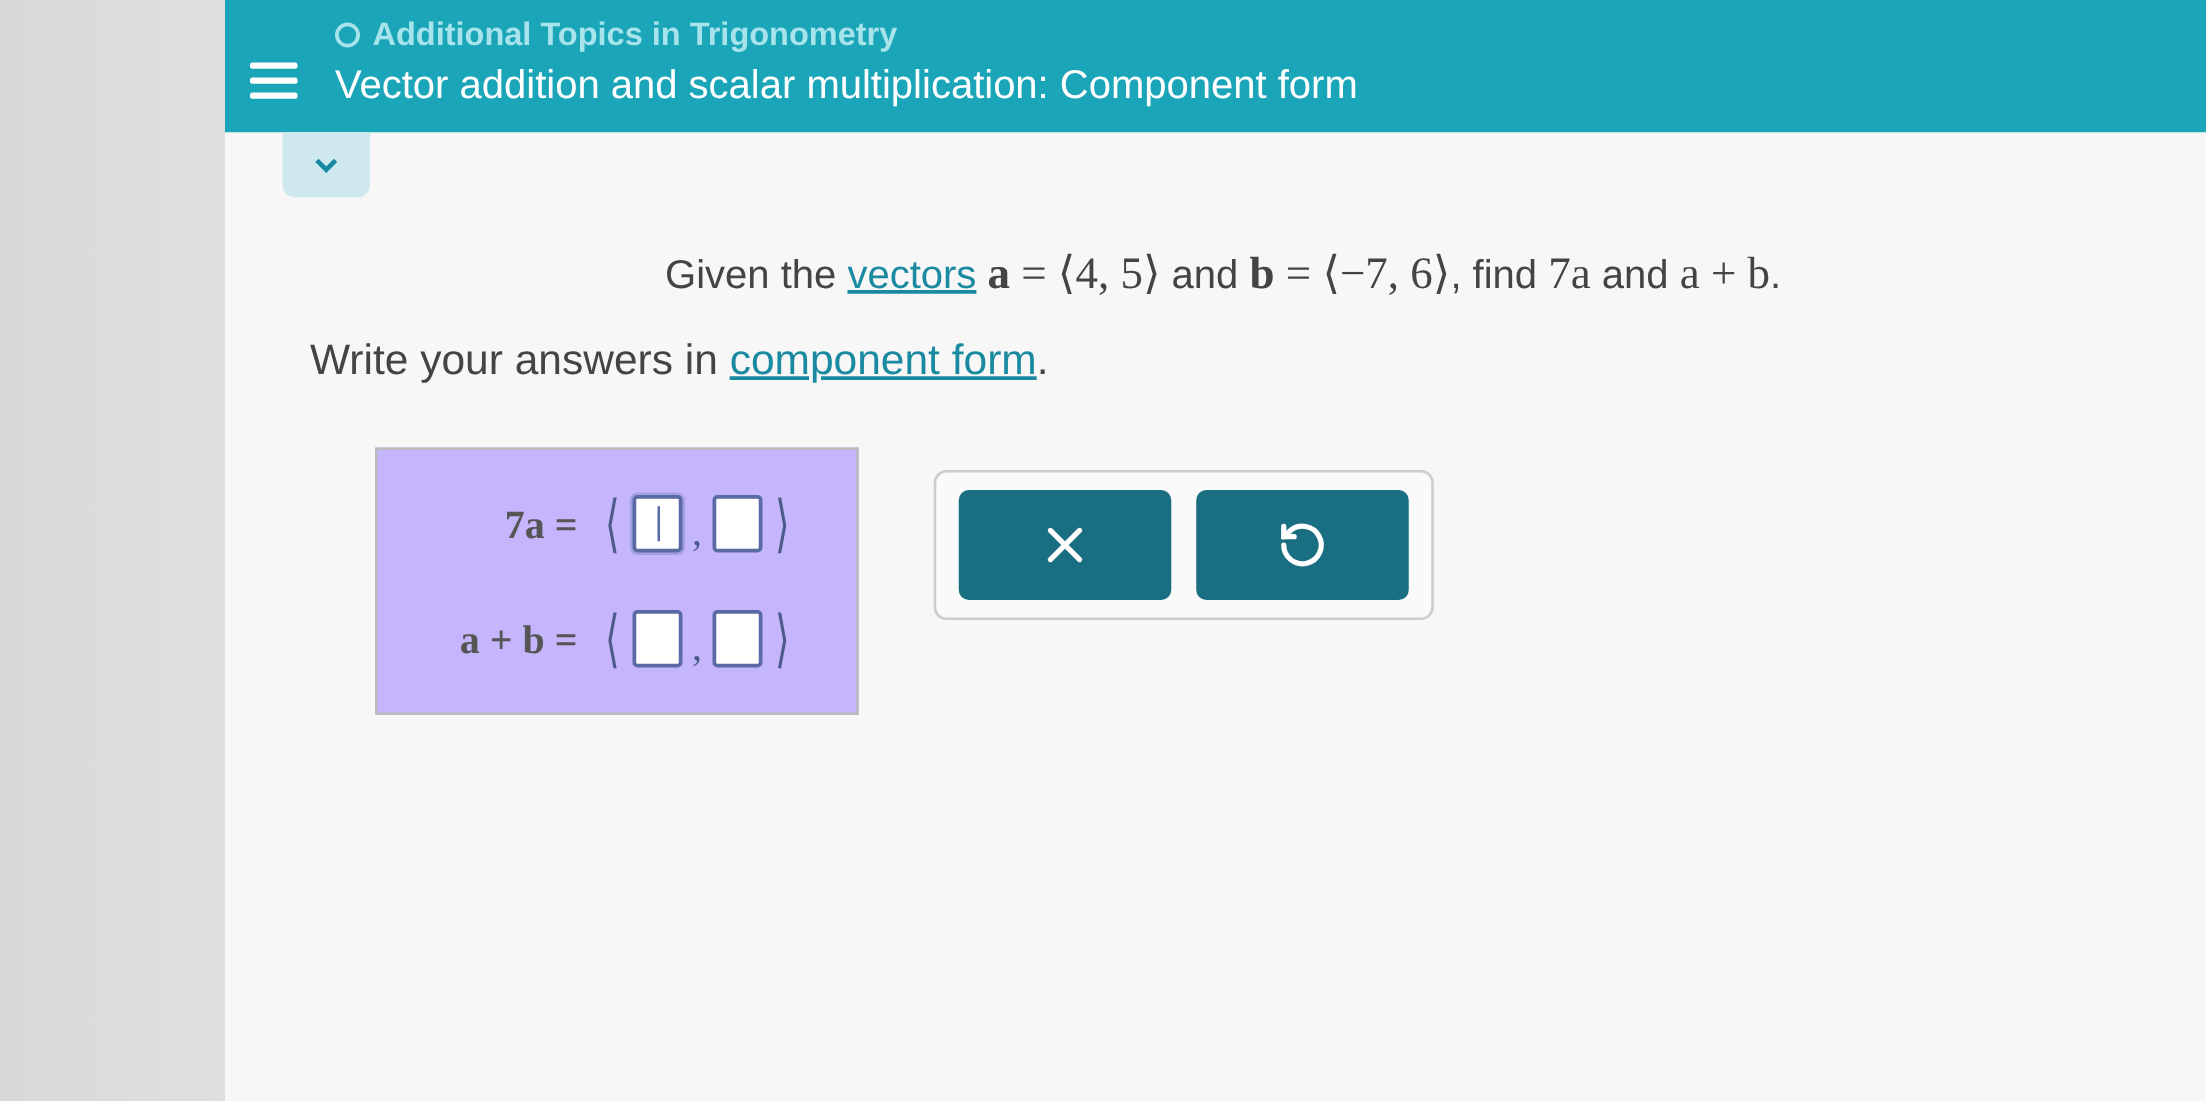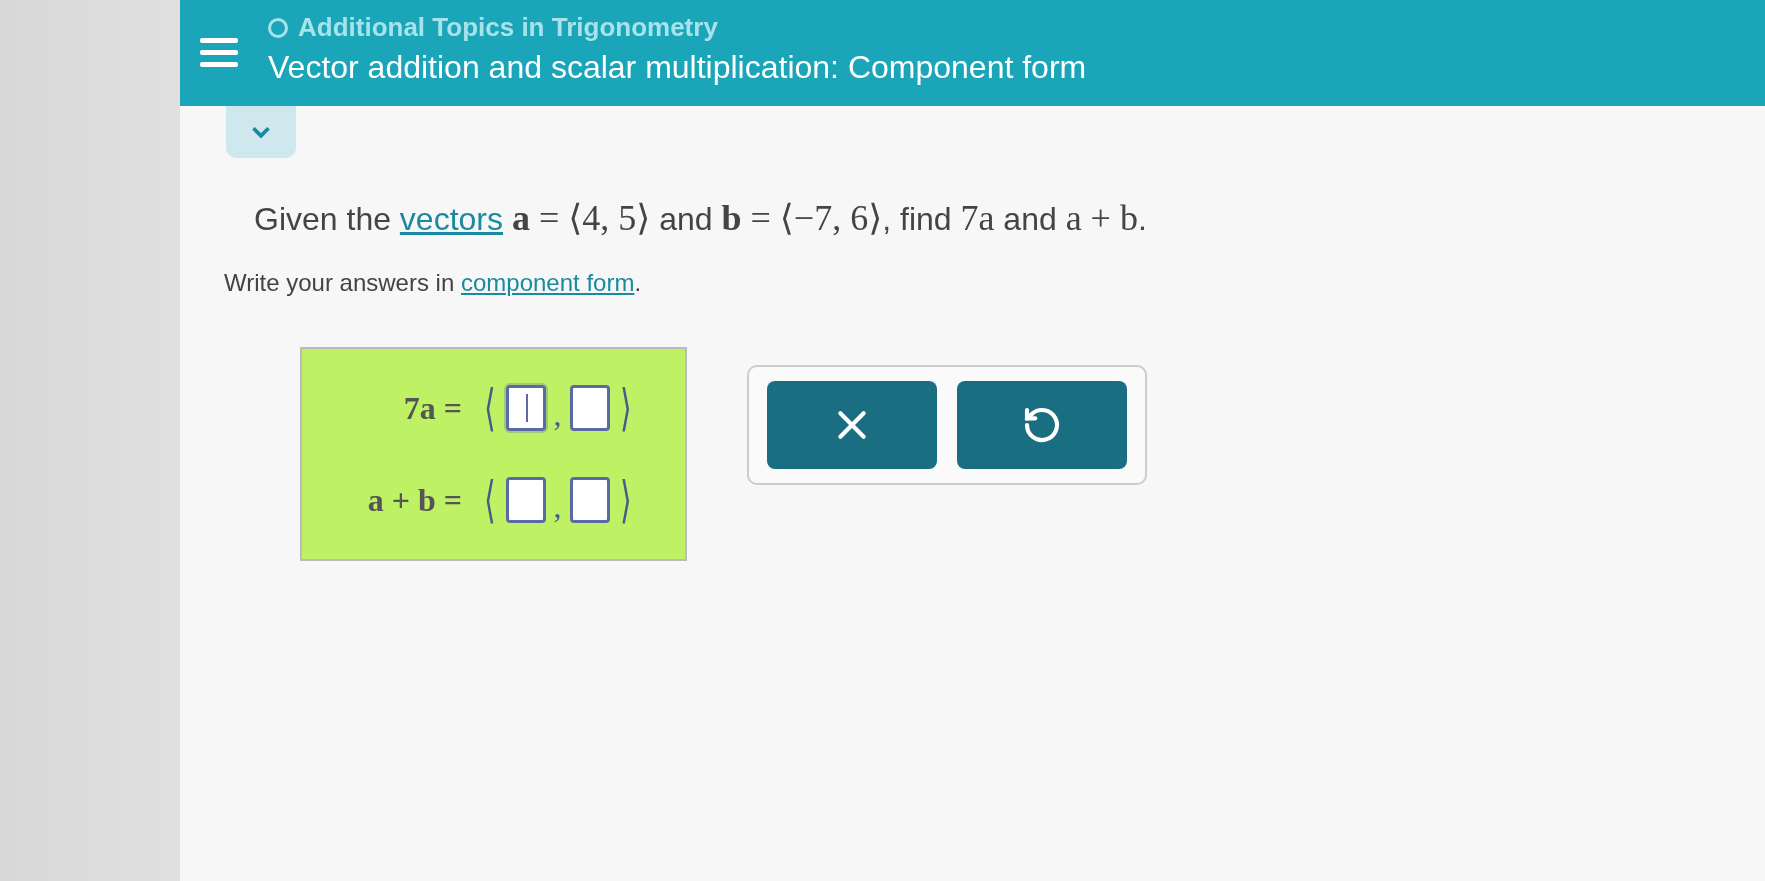--- a/index.html
+++ b/index.html
@@ -26,21 +26,21 @@
       flex: 1;
       display: flex;
       flex-direction: column;
       background: #f5f5f5;
     }
     .header-bar {
       background: #1aa5b8;
       color: #fff;
       padding: 12px 20px 20px 20px;
       display: flex;
-      align-items: center;
+      align-items: flex-end;
       gap: 24px;
     }
     .hamburger {
       width: 44px;
       height: 44px;
       display: flex;
       flex-direction: column;
       justify-content: center;
       gap: 7px;
       cursor: pointer;
@@ -98,52 +98,53 @@
       margin-bottom: 30px;
     }
     .dropdown-tab svg {
       width: 30px;
       height: 30px;
     }
     .problem-text {
       font-size: 32px;
       color: #444;
       line-height: 1.7;
-      margin-left: 34px;
+      margin-left: 12px;
       margin-bottom: 20px;
+      text-align: center;
     }
     .term-link {
       color: #1a8aa0;
       text-decoration: underline;
       cursor: pointer;
     }
     .math-bold {
       font-weight: 700;
       font-family: 'Times New Roman', serif;
     }
     .math-serif {
       font-family: 'Times New Roman', serif;
       font-size: 36px;
     }
     .instruction-text {
-      font-size: 24px;
+      font-size: 34px;
       color: #444;
-      margin-left: 4px;
+      margin-left: 28px;
       margin-bottom: 50px;
     }
     .answer-row {
       display: flex;
       align-items: flex-start;
       gap: 60px;
       margin-left: 80px;
     }
     .answer-box {
       border: 2px solid #bbb;
       padding: 30px 50px 30px 40px;
-      background: #bef264;
+      background: #c4b5fd;
       display: flex;
       flex-direction: column;
       gap: 34px;
     }
     .eq-line {
       display: flex;
       align-items: center;
       gap: 18px;
       font-family: 'Times New Roman', serif;
       font-size: 32px;

